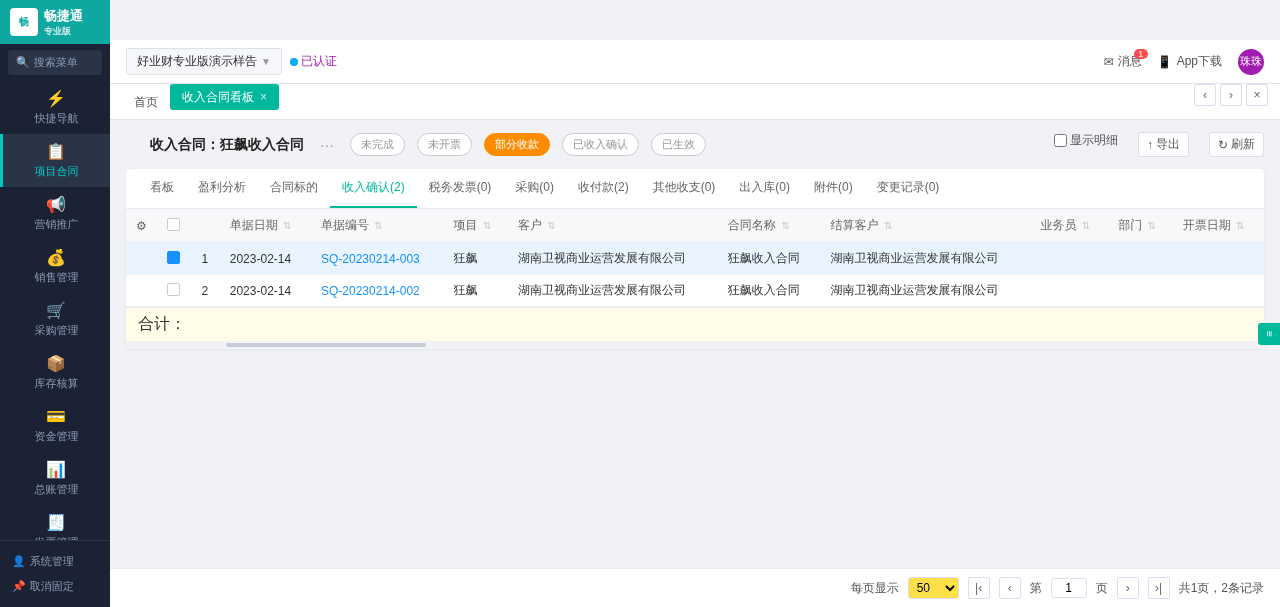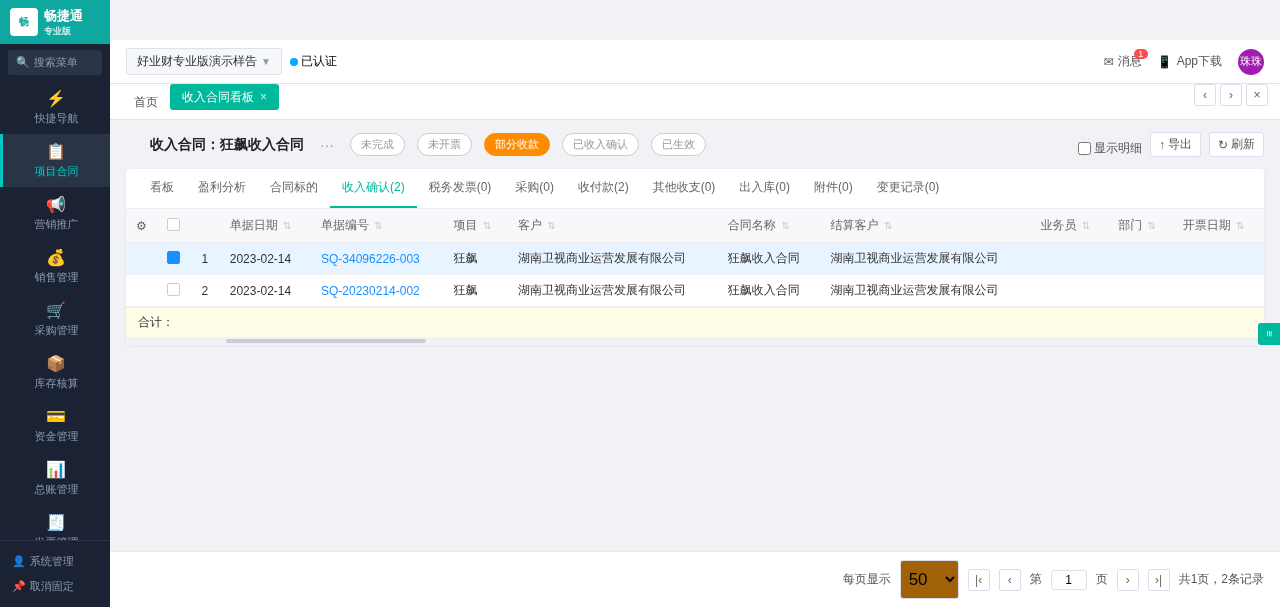--- a/index.html
+++ b/index.html
@@ -20,21 +20,21 @@
     .sidebar-bottom { padding: 8px; border-top: 1px solid #2a3447; }
     .sidebar-bottom-item { display: flex; align-items: center; gap: 4px; padding: 5px 4px; cursor: pointer; color: #8a9bb5; font-size: 11px; }
 
     
     .main { flex: 1; display: flex; flex-direction: column; overflow: hidden; }
 
     
     .topbar { background: #fff; border-bottom: 1px solid #e0e4ea; display: flex; align-items: center; justify-content: space-between; padding: 0 16px; height: 44px; flex-shrink: 0; margin-top: 40px; }
     .topbar-left { display: flex; align-items: center; gap: 8px; }
     .company-select { display: flex; align-items: center; gap: 4px; background: #f5f7fa; border: 1px solid #dde1e8; border-radius: 3px; padding: 4px 10px; cursor: pointer; font-size: 12px; color: #333; }
-    .certified-badge { display: flex; align-items: center; gap: 3px; color: #000000; font-size: 12px; }
+    .certified-badge { display: flex; align-items: center; gap: 3px; color: #a21caf; font-size: 12px; }
     .certified-dot { width: 8px; height: 8px; background: #00aaff; border-radius: 50%; }
     .topbar-right { display: flex; align-items: center; gap: 16px; }
     .topbar-action { display: flex; align-items: center; gap: 4px; cursor: pointer; color: #555; font-size: 12px; position: relative; }
     .badge { background: #ff4d4f; color: #fff; border-radius: 8px; font-size: 9px; padding: 0 4px; position: absolute; top: -4px; right: -6px; min-width: 14px; text-align: center; }
     .avatar { width: 26px; height: 26px; background: #a21caf; border-radius: 50%; display: flex; align-items: center; justify-content: center; color: #fff; font-size: 11px; }
 
     
     .tabbar { background: #fff; border-bottom: 1px solid #e0e4ea; display: flex; align-items: flex-start; padding: 0 12px; height: 36px; flex-shrink: 0; }
     .tab-home { padding: 0 12px; color: #555; font-size: 12px; cursor: pointer; height: 36px; line-height: 36px; }
     .tab-active-item { display: flex; align-items: center; gap: 6px; background: #00b89c; color: #fff; padding: 0 12px; border-radius: 3px; font-size: 12px; height: 26px; cursor: pointer; }
@@ -48,21 +48,21 @@
     
     .contract-header { display: flex; align-items: center; gap: 12px; margin-bottom: 12px; }
     .contract-title { font-size: 14px; font-weight: bold; color: #222; margin-left: 24px; }
     .contract-more { color: #999; cursor: pointer; font-size: 14px; padding: 0 4px; }
     .status-btn { padding: 3px 10px; border-radius: 12px; font-size: 11px; cursor: pointer; border: 1px solid; }
     .status-incomplete { background: #fff; color: #999; border-color: #ccc; }
     .status-uninvoiced { background: #fff; color: #999; border-color: #ccc; }
     .status-partial { background: #ff8c00; color: #fff; border-color: #ff8c00; }
     .status-confirmed { background: #fff; color: #999; border-color: #ccc; }
     .status-effective { background: #fff; color: #999; border-color: #ccc; }
-    .header-actions { margin-left: auto; display: flex; align-items: flex-end; gap: 8px; }
+    .header-actions { margin-left: auto; display: flex; align-items: flex-start; gap: 20px; }
     .header-action-btn { display: flex; align-items: center; gap: 3px; color: #555; cursor: pointer; font-size: 12px; padding: 3px 8px; border: 1px solid #dde; border-radius: 3px; background: #fff; }
 
     
     .panel { background: #fff; border-radius: 4px; box-shadow: 0 1px 4px rgba(0,0,0,0.06); }
     .panel-tabs { display: flex; align-items: center; border-bottom: 1px solid #e8eaef; padding: 0 12px; }
     .panel-tab { padding: 10px 12px; font-size: 12px; color: #666; cursor: pointer; border-bottom: 2px solid transparent; white-space: nowrap; }
     .panel-tab.active { color: #00b89c; border-bottom-color: #00b89c; font-weight: 500; }
 
     
     .table-container { overflow-x: auto; }
@@ -72,30 +72,30 @@
     .data-table th.sortable { cursor: pointer; }
     .data-table td { padding: 7px 10px; border-bottom: 1px solid #f0f2f5; color: #333; white-space: nowrap; }
     .data-table tbody tr.selected { background: #e8f4ff; }
     .data-table .link { color: #1890ff; cursor: pointer; text-decoration: none; }
     .row-num { color: #999; text-align: center; width: 30px; }
     .settings-col { width: 30px; }
     .checkbox-cell { width: 30px; text-align: center; }
     .sort-icon { color: #ccc; font-size: 10px; margin-left: 2px; }
 
     
-    .table-footer { background: #fffde8; border-top: 1px solid #e8eaef; padding: 6px 12px; font-size: 12px; color: #666; }
+    .table-footer { background: #fffde8; border-top: 1px solid #e8eaef; padding: 6px 12px; font-size: 16px; color: #666; }
     .table-total { color: #333; font-weight: 500; }
 
     
     .scroll-hint { height: 8px; background: #f0f2f5; display: flex; align-items: center; padding: 0 100px; }
     .scroll-bar { height: 4px; width: 200px; background: #c8cdd8; border-radius: 2px; }
 
     
     .pagination { display: flex; align-items: center; justify-content: flex-end; padding: 8px 16px; background: #fff; border-top: 1px solid #e8eaef; font-size: 12px; color: #555; gap: 9px; flex-shrink: 0; }
-    .page-size-select { border: 1px solid #dde; border-radius: 3px; padding: 8px 4px; font-size: 17px; background: #a16207; }
+    .page-size-select { border: 1px solid #dde; border-radius: 3px; padding: 2px 4px; font-size: 12px; background: #fde047; }
     .page-nav-btn { width: 22px; height: 22px; border: 1px solid #dde; border-radius: 2px; background: #fff; cursor: pointer; display: flex; align-items: center; justify-content: center; color: #666; font-size: 12px; }
     .page-input { width: 36px; border: 1px solid #dde; border-radius: 3px; padding: 2px 4px; text-align: center; font-size: 12px; }
 
     
     .right-float { position: fixed; right: 0; top: 50%; transform: translateY(-50%); background: #00b89c; color: #fff; width: 22px; padding: 8px 4px; cursor: pointer; border-radius: 3px 0 0 3px; font-size: 11px; writing-mode: vertical-rl; display: flex; align-items: center; justify-content: center; }
 
     .checkbox { width: 13px; height: 13px; border: 1px solid #ccc; border-radius: 2px; display: inline-block; cursor: pointer; background: #fff; }
     .th-settings { cursor: pointer; color: #666; }
   </style>
 </head>
@@ -273,21 +273,21 @@
               <th class="sortable">部门 <span class="sort-icon">⇅</span></th>
               <th class="sortable">开票日期 <span class="sort-icon">⇅</span></th>
             </tr>
           </thead>
           <tbody>
             <tr class="selected">
               <td></td>
               <td class="checkbox-cell"><div class="checkbox" style="background:#1890ff;border-color:#1890ff;"></div></td>
               <td class="row-num">1</td>
               <td>2023-02-14</td>
-              <td><a class="link">SQ-34096226-003</a></td>
+              <td><a class="link">SQ-20230214-003</a></td>
               <td>狂飙</td>
               <td>湖南卫视商业运营发展有限公司</td>
               <td>狂飙收入合同</td>
               <td>湖南卫视商业运营发展有限公司</td>
               <td></td>
               <td></td>
               <td></td>
             </tr>
             <tr>
               <td></td>

